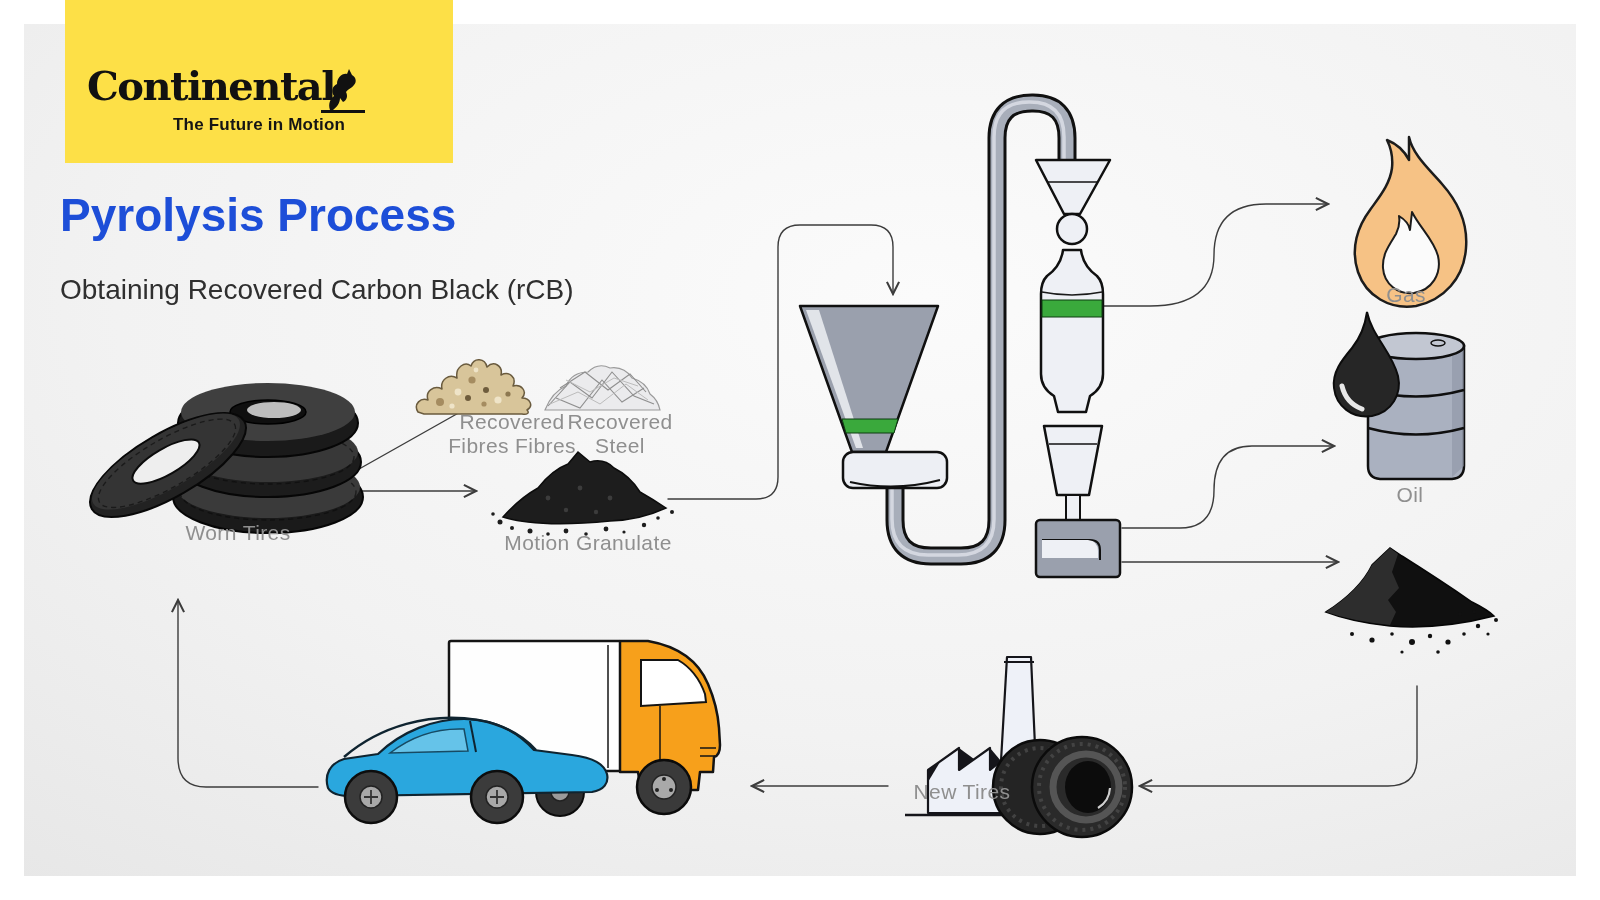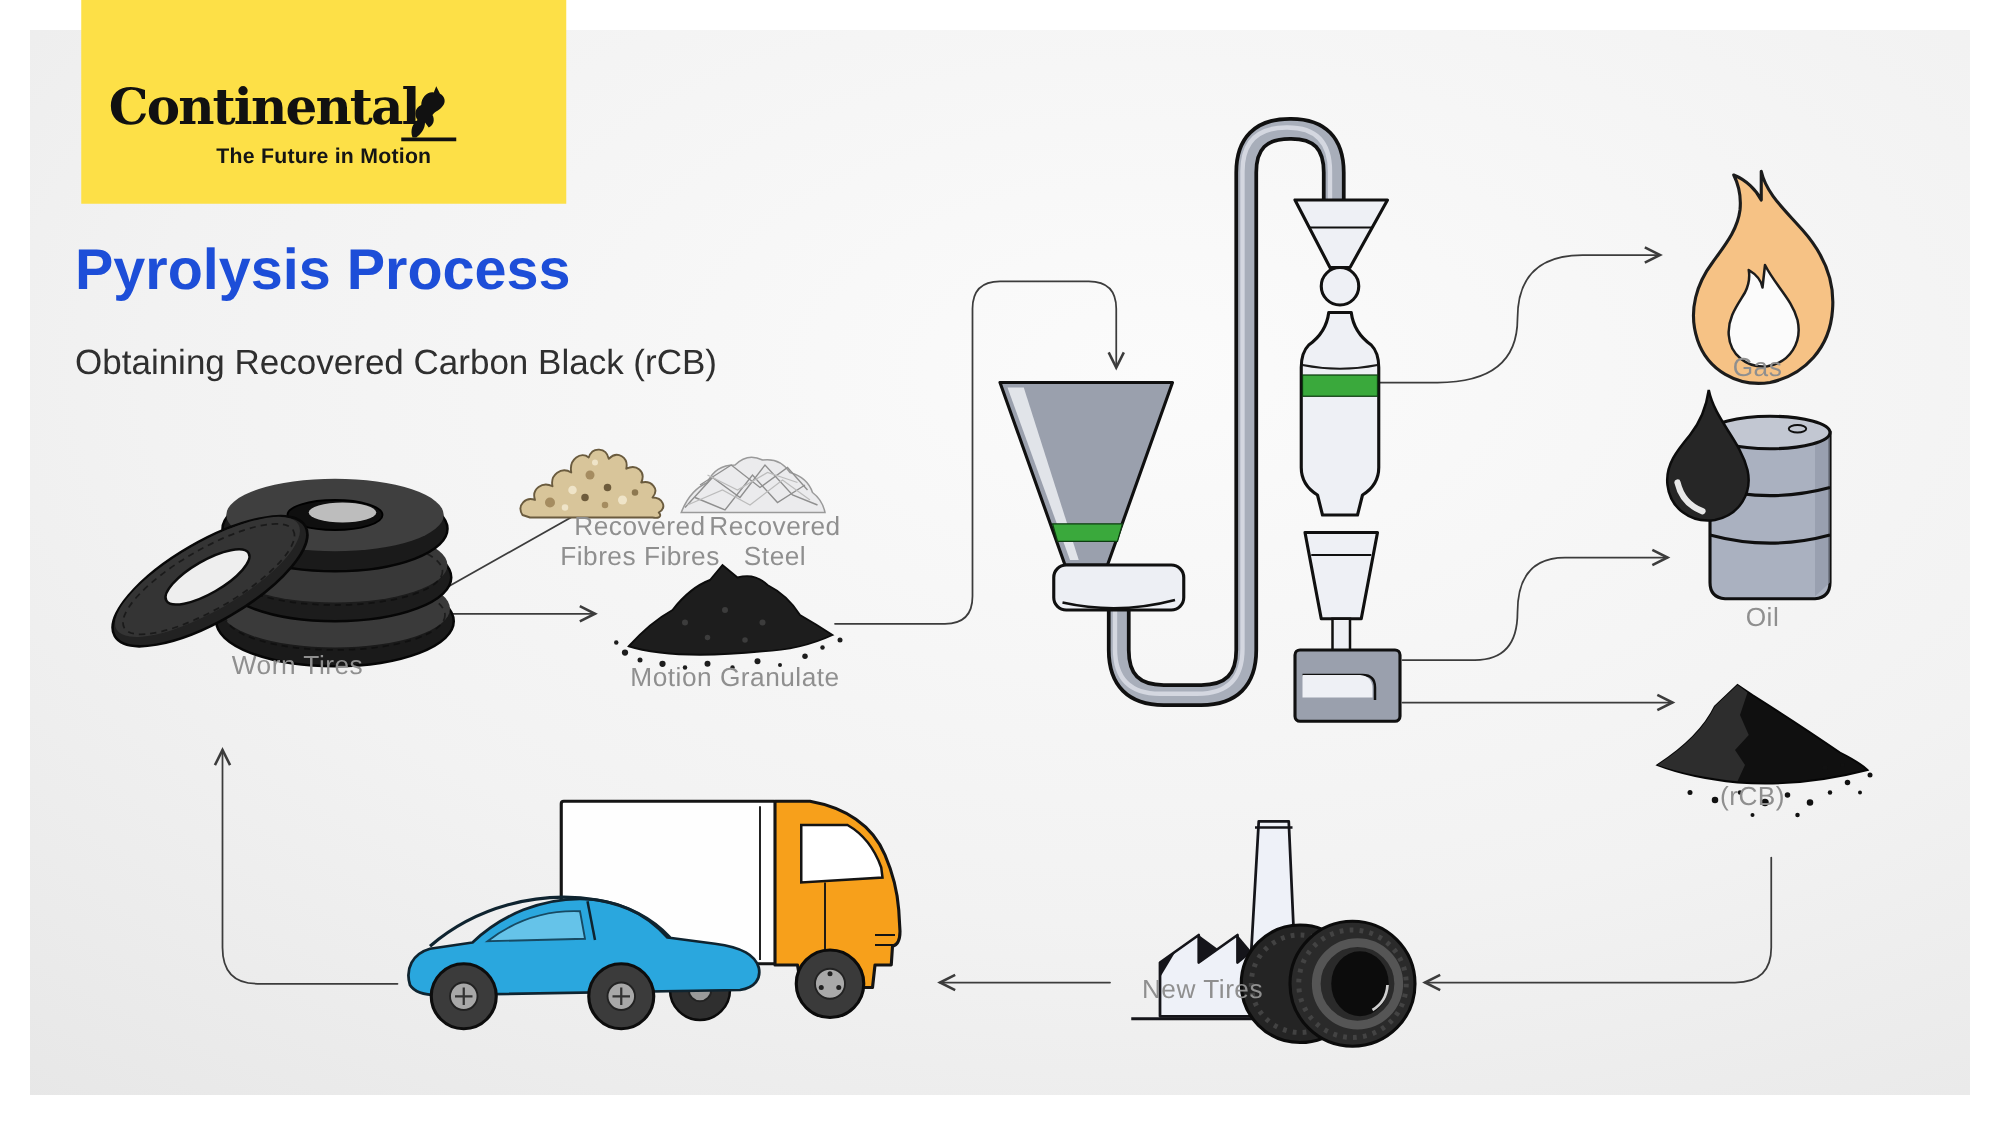--- a/index.html
+++ b/index.html
@@ -302,16 +302,15 @@
   <div>Steel</div>
 </div>
 
 <div class="node-label" style="left:588px;top:531px">Motion Granulate</div>
 
 <div class="node-label" style="left:1406px;top:283px">Gas</div>
 
 <div class="node-label" style="left:1410px;top:483px">Oil</div>
 
 <div class="node-label" style="left:1402px;top:626px">
-  <div>(rCB)</div>
 </div>
 
 <div class="node-label" style="left:962px;top:780px">New Tires</div>
 
 </body></html>

